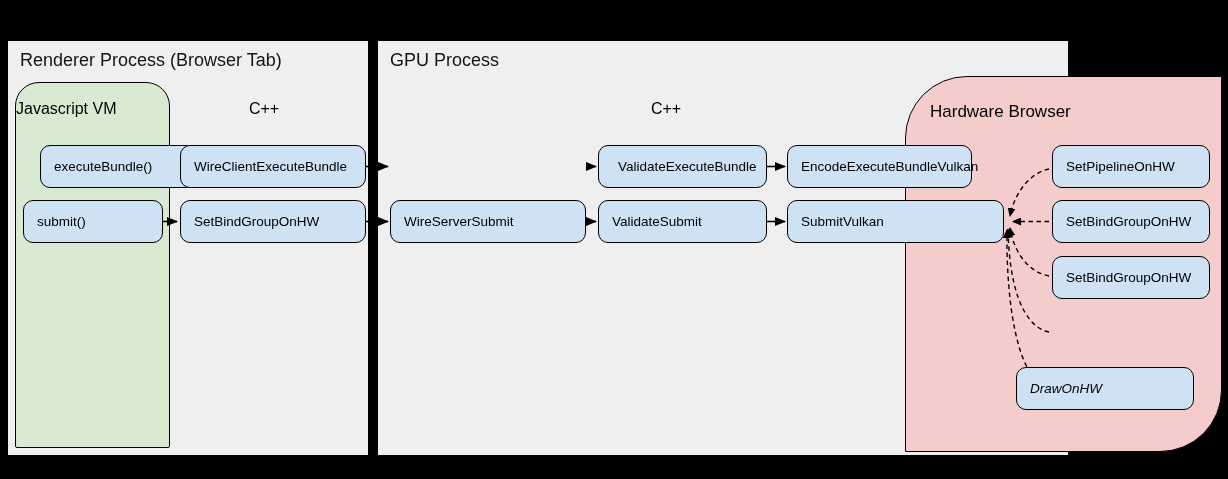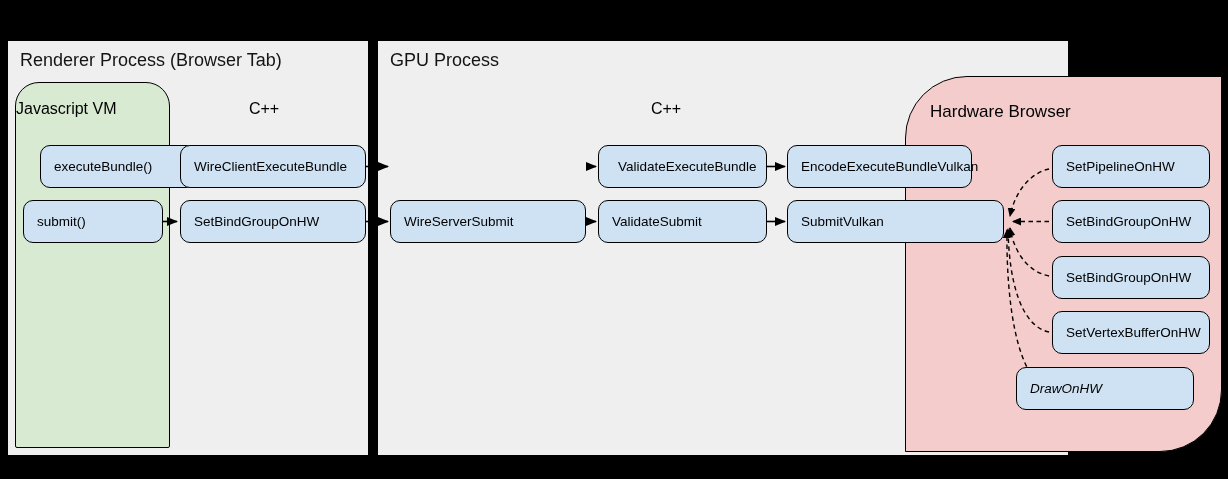--- a/index.html
+++ b/index.html
@@ -90,16 +90,15 @@
   <div class="node" style="left:598px;top:145px;width:169px;padding-left:19px;">ValidateExecuteBundle</div>
   <div class="node" style="left:787px;top:145px;width:185px;">EncodeExecuteBundleVulkan</div>
 
   <div class="node" style="left:390px;top:200px;width:196px;">WireServerSubmit</div>
   <div class="node" style="left:598px;top:200px;width:169px;">ValidateSubmit</div>
   <div class="node" style="left:787px;top:200px;width:217px;">SubmitVulkan</div>
 
   <div class="node" style="left:1052px;top:145px;width:158px;">SetPipelineOnHW</div>
   <div class="node" style="left:1052px;top:200px;width:158px;">SetBindGroupOnHW</div>
   <div class="node" style="left:1052px;top:256px;width:158px;">SetBindGroupOnHW</div>
-  <div class="node" style="left:1052px;top:311px;width:158px;">SetVertexBufferOnHW</div>
   <div class="node" style="left:1016px;top:367px;width:178px;font-style:italic;">DrawOnHW</div>
 
 </div>
 
 </body></html>

